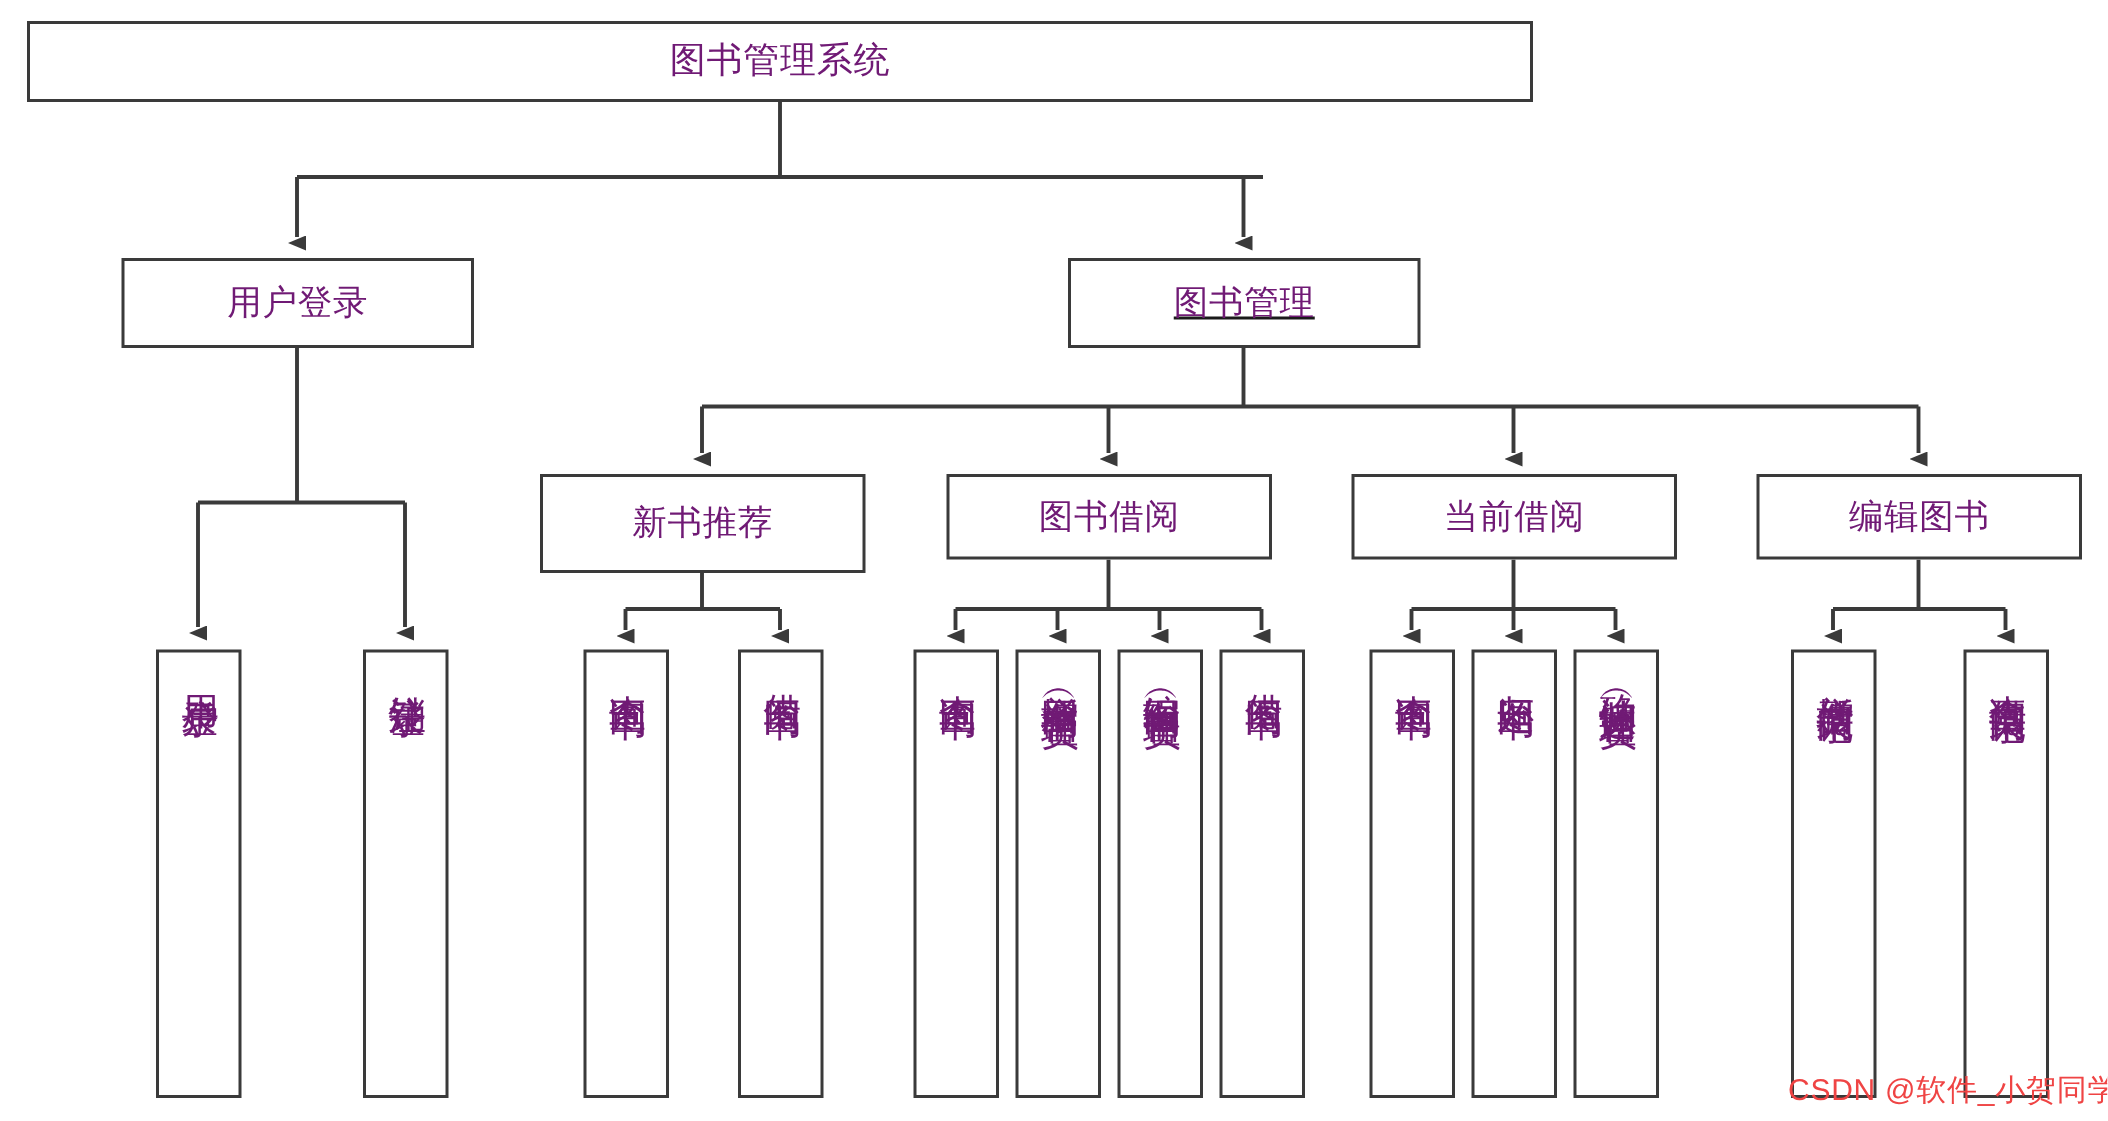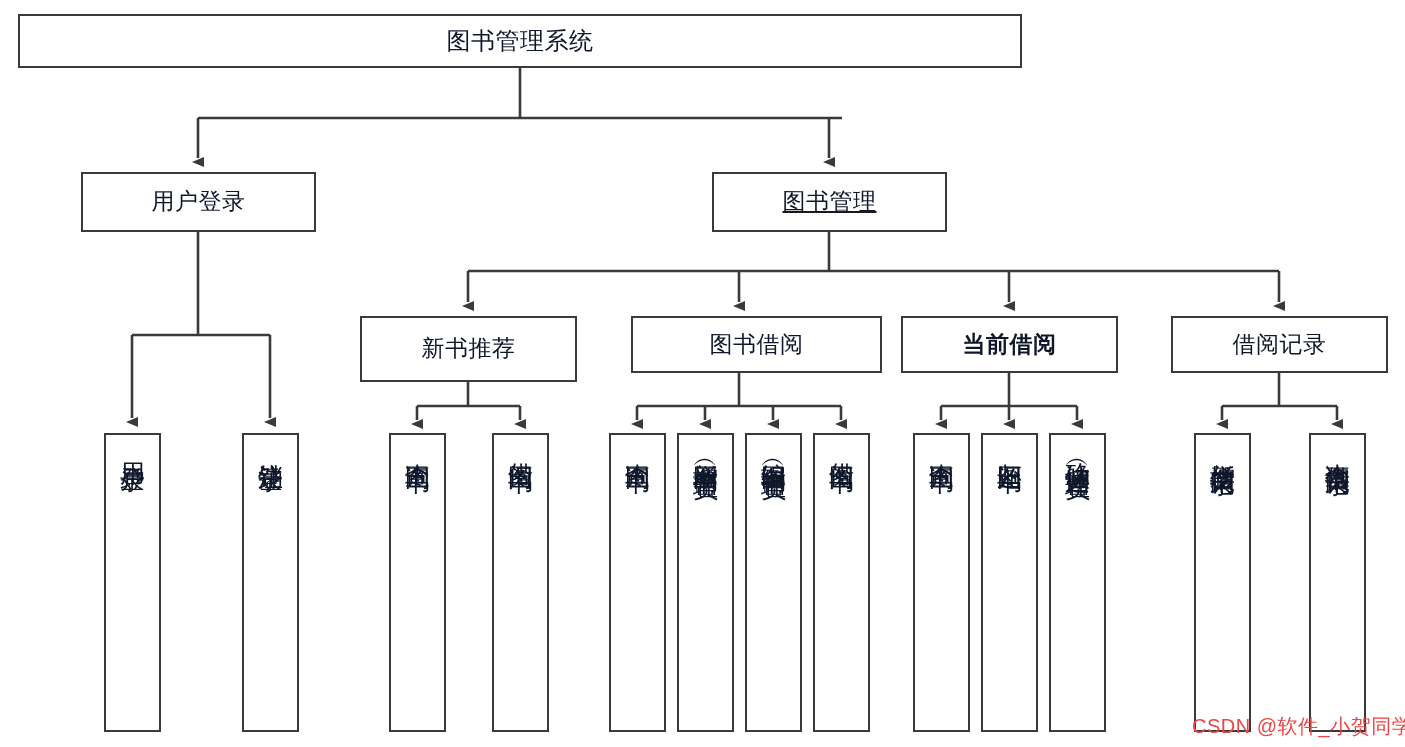--- a/index.html
+++ b/index.html
@@ -32,21 +32,21 @@
     background: #ffffff;
     display: flex;
     align-items: center;
     justify-content: center;
     color: #1a1a1a;
   }
   .node-label {
     display: block;
     text-align: right;
     line-height: 1.18;
-    color: #0f172a;
+    color: #701a75;
   }
   .node.horizontal .node-label {
     writing-mode: horizontal-tb;
     font-size: 23px;
     letter-spacing: 0.5px;
   }
   .node.vertical {
     align-items: flex-start;
     justify-content: center;
     padding-top: 8px;
@@ -132,30 +132,30 @@
   </div>
 
   <div class="node horizontal" style="left:712px; top:172px; width:235px; height:60px;text-decoration:underline;">
     <span class="node-label">图书管理</span>
   </div>
 
   <div class="node horizontal" style="left:360px; top:316px; width:217px; height:66px;">
     <span class="node-label">新书推荐</span>
   </div>
 
-  <div class="node horizontal" style="left:631px; top:316px; width:251px; height:57px;">
+  <div class="node horizontal" style="left:631px; top:316px; width:217px; height:57px;">
     <span class="node-label">图书借阅</span>
   </div>
 
-  <div class="node horizontal" style="left:901px; top:316px; width:217px; height:57px;font-weight:bold;">
+  <div class="node horizontal" style="left:901px; top:316px; width:217px; height:57px;">
     <span class="node-label">当前借阅</span>
   </div>
 
   <div class="node horizontal" style="left:1171px; top:316px; width:217px; height:57px;">
-    <span class="node-label">借阅记录</span>
+    <span class="node-label">编辑图书</span>
   </div>
 
   <div class="node vertical" style="left:104px; top:433px; width:57px; height:299px;">
     <span class="node-label">用户登录</span>
   </div>
 
   <div class="node vertical" style="left:242px; top:433px; width:57px; height:299px;">
     <span class="node-label">注销登录</span>
   </div>
 

